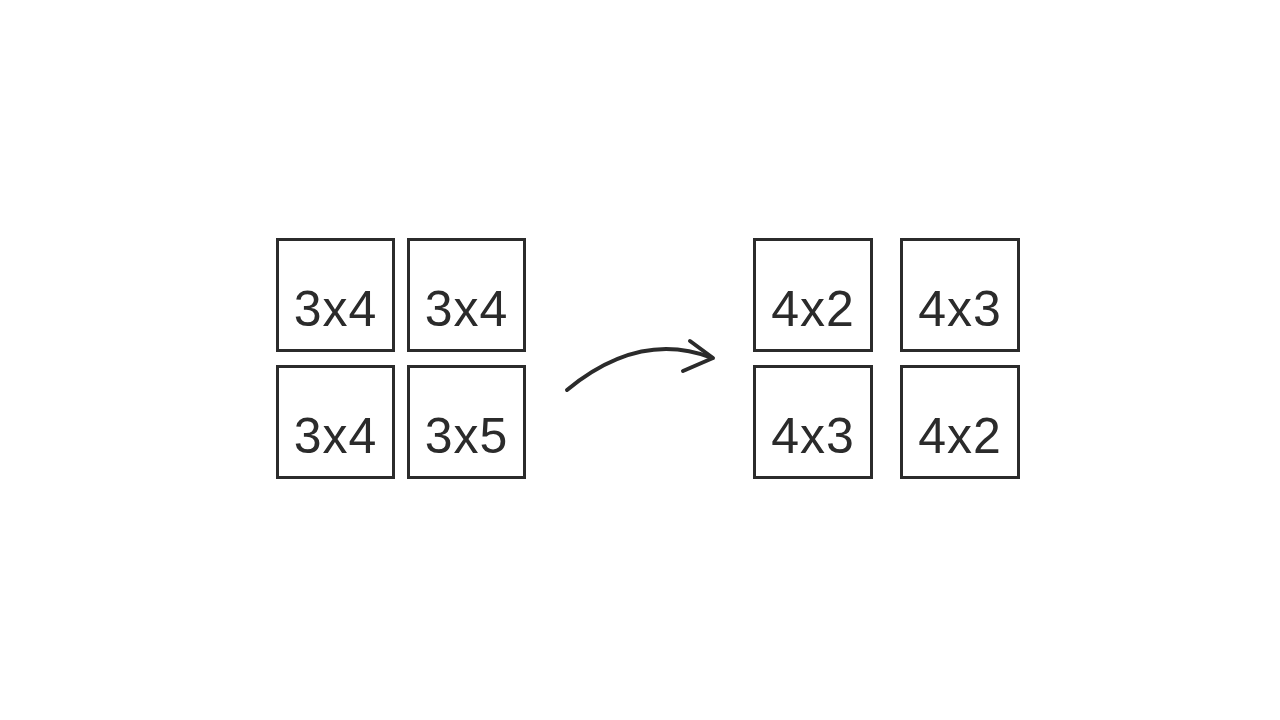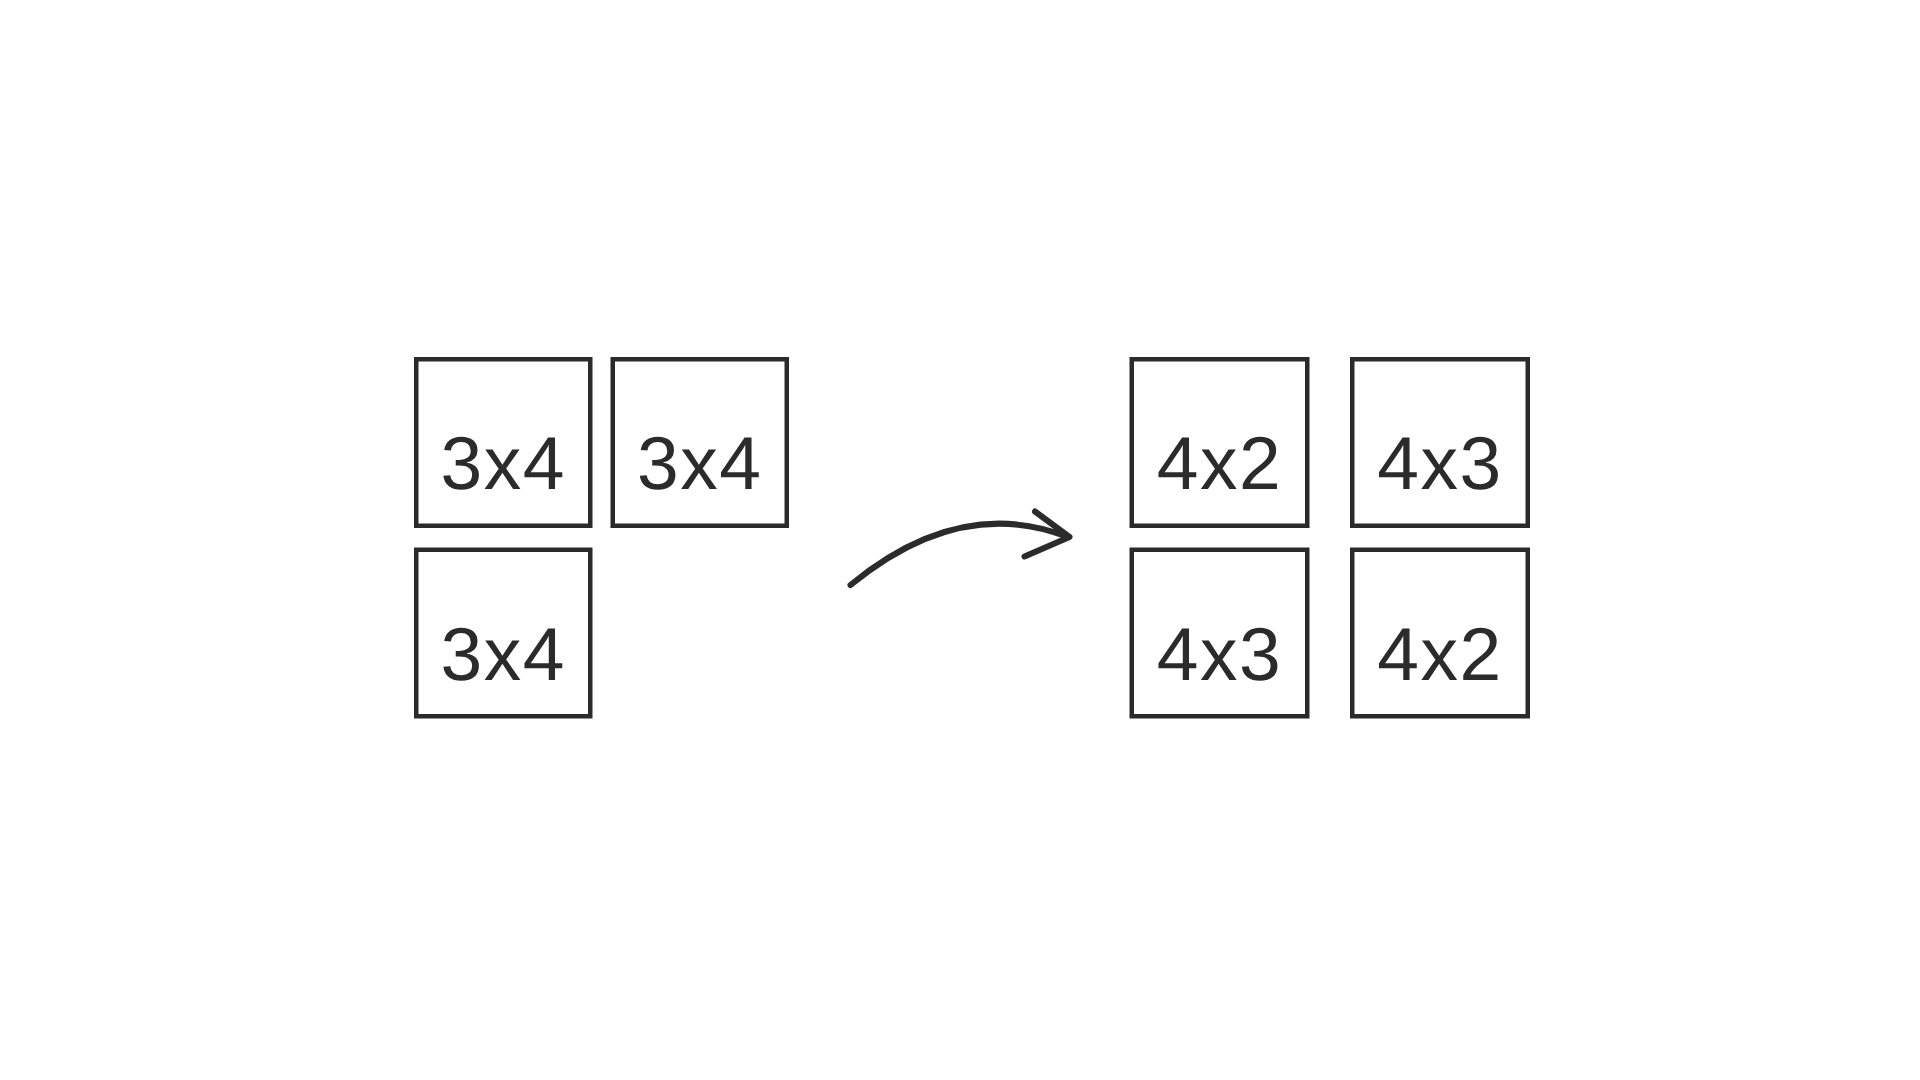--- a/index.html
+++ b/index.html
@@ -58,20 +58,23 @@
   <div class="grid left">
     <div class="box">
       <span>3x4</span>
     </div>
     <div class="box">
       <span>3x4</span>
     </div>
     <div class="box">
       <span>3x4</span>
     </div>
+    <div class="box">
+      <span>3x5</span>
+    </div>
   </div>
 
   <div class="arrow-wrap">
     <svg viewBox="0 0 180 100" xmlns="http://www.w3.org/2000/svg" fill="none" stroke="#2b2b2b" stroke-width="4" stroke-linecap="round" stroke-linejoin="round">
       <path d="M 17 70 Q 90 10 162 38"></path>
       <path d="M 140 21 L 163 38 L 133 51"></path>
     </svg>
   </div>
 
   <div class="grid right">

